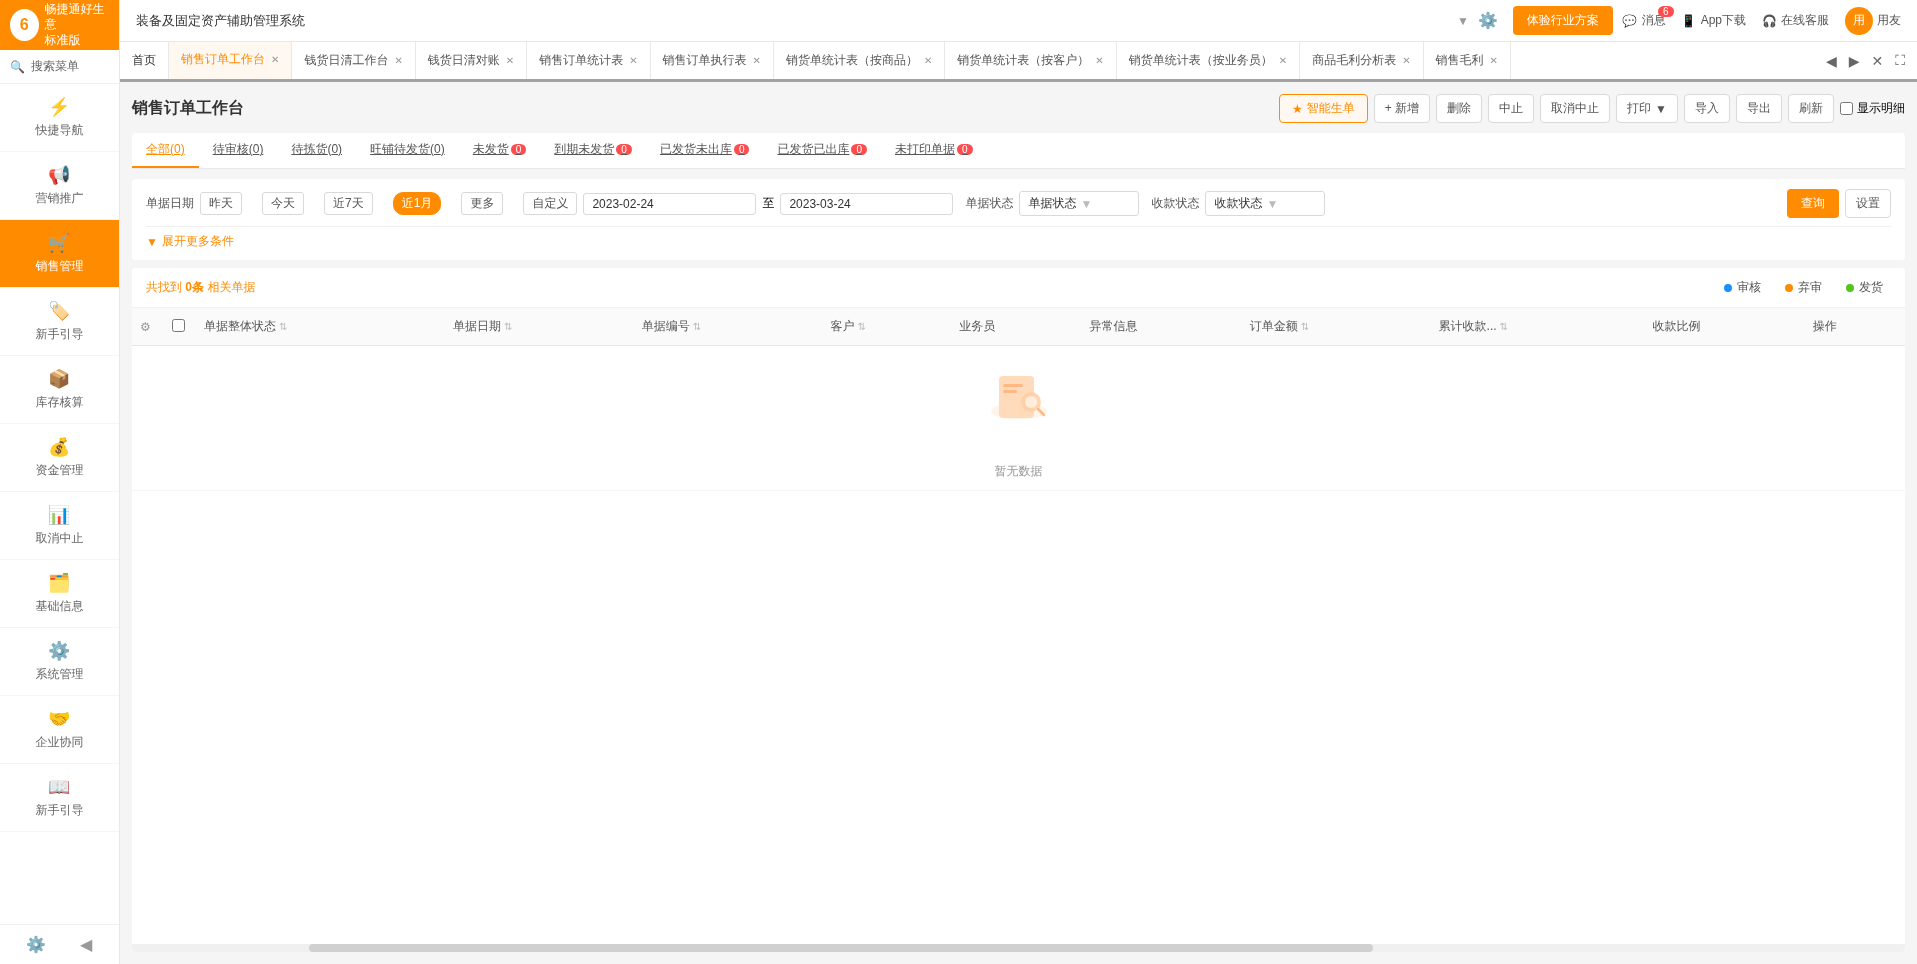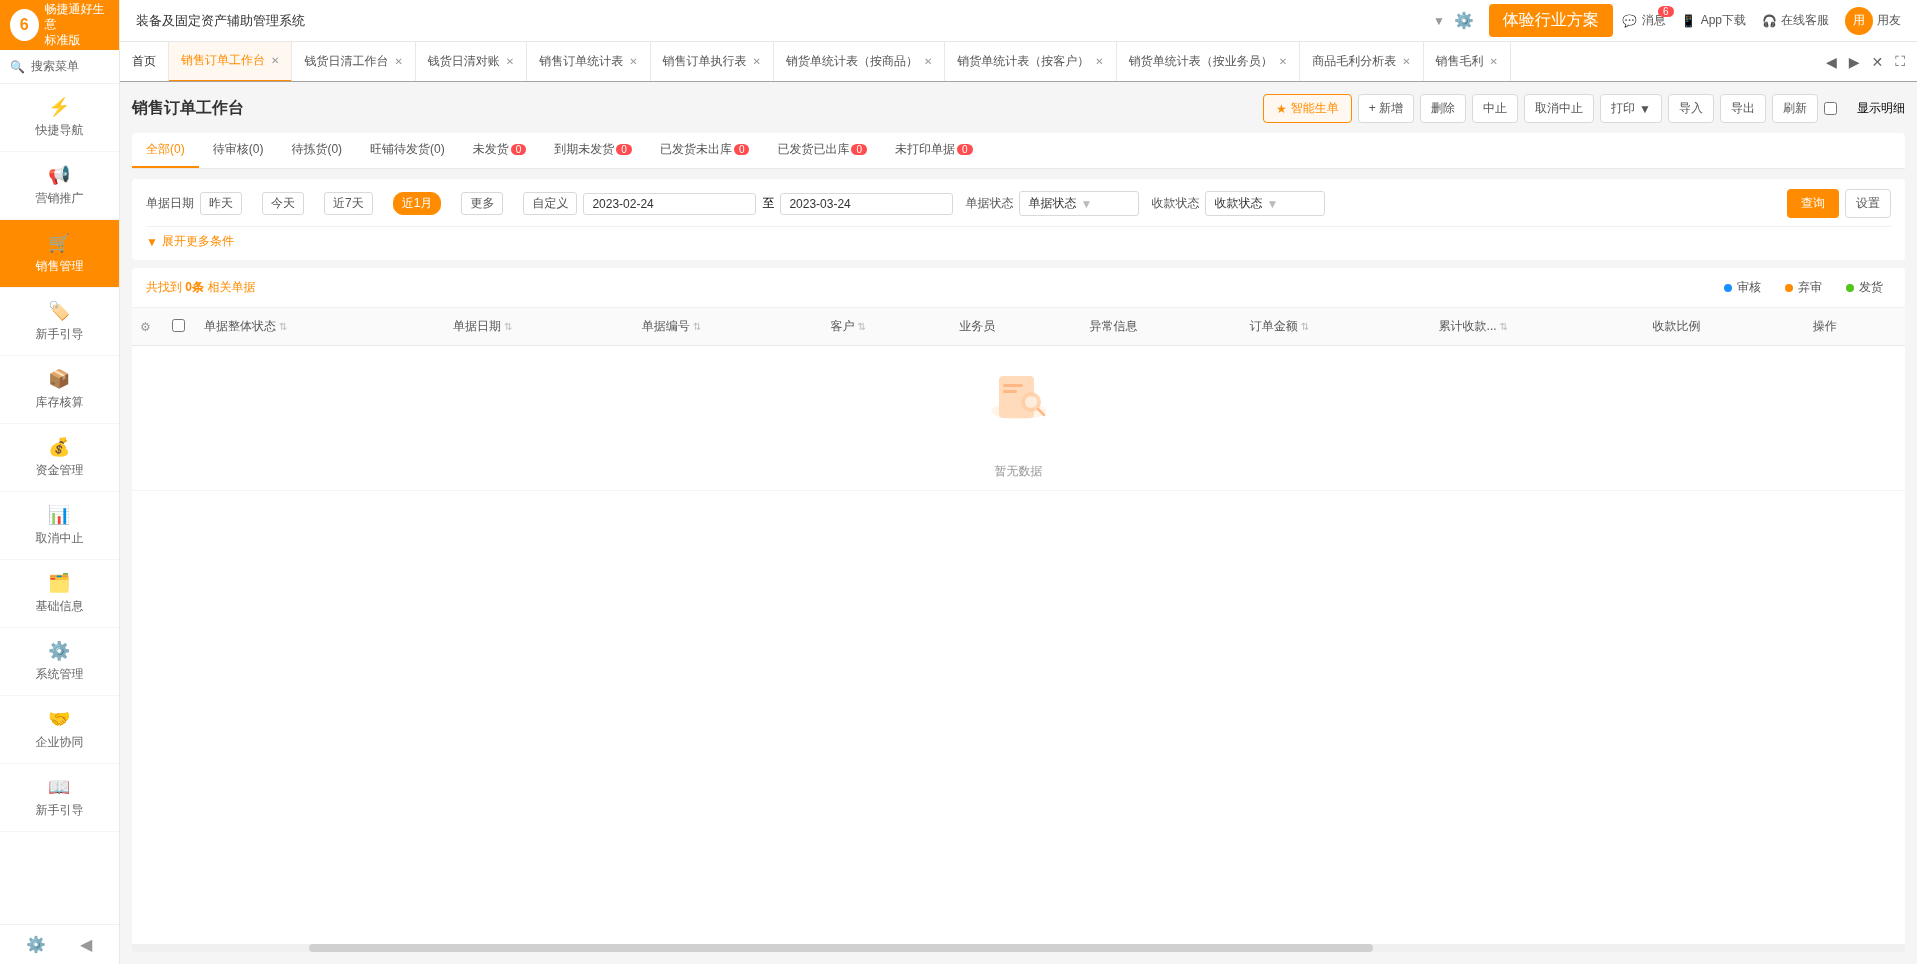--- a/index.html
+++ b/index.html
@@ -17,49 +17,49 @@
     .sidebar-footer { margin-top: auto; display: flex; align-items: center; justify-content: space-around; padding: 10px; border-top: 1px solid #f0f0f0; }
     .sidebar-footer span { color: #999; cursor: pointer; font-size: 16px; }
 
     
     .main { flex: 1; display: flex; flex-direction: column; overflow: hidden; }
 
     
     .topbar { height: 42px; background: #fff; display: flex; align-items: center; padding: 0 16px; border-bottom: 1px solid #e8e8e8; gap: 10px; flex-shrink: 0; }
     .topbar-title { font-size: 13px; color: #333; flex: 1; }
     .topbar-gear { color: #666; cursor: pointer; font-size: 16px; margin-right: 4px; }
-    .topbar-exp-btn { background: #ff8c00; color: #fff; border: none; padding: 6px 14px; border-radius: 4px; cursor: pointer; font-size: 16px; }
+    .topbar-exp-btn { background: #ff8c00; color: #fff; border: none; padding: 6px 14px; border-radius: 4px; cursor: pointer; font-size: 12px; }
     .topbar-right { display: flex; align-items: center; gap: 16px; margin-left: auto; }
     .topbar-right-item { display: flex; align-items: center; gap: 4px; color: #555; cursor: pointer; position: relative; }
     .badge { background: #ff4d4f; color: #fff; border-radius: 10px; padding: 0 4px; font-size: 10px; position: absolute; top: -6px; right: -8px; min-width: 16px; text-align: center; }
     .topbar-avatar { width: 28px; height: 28px; background: #ff8c00; border-radius: 50%; display: flex; align-items: center; justify-content: center; color: #fff; font-size: 12px; }
 
     
-    .tabbar { height: 40px; background: #fff; display: flex; align-items: center; border-bottom: 1px solid #a3a3a3; overflow: hidden; flex-shrink: 0; justify-content: center; }
+    .tabbar { height: 40px; background: #fff; display: flex; align-items: center; border-bottom: 3px solid #a3a3a3; overflow: hidden; flex-shrink: 0; justify-content: center; }
     .tab-item { height: 40px; display: flex; align-items: center; padding: 0 12px; cursor: pointer; white-space: nowrap; border-right: 1px solid #e8e8e8; color: #555; gap: 6px; flex-shrink: 0; font-size: 12px; }
     .tab-item:first-child { color: #333; font-weight: normal; }
     .tab-item.active { background: #fff8f0; color: #ff8c00; border-bottom: 2px solid #ff8c00; }
     .tab-close { font-size: 10px; color: #999; }
     .tab-controls { display: flex; align-items: center; margin-left: auto; gap: 4px; padding: 0 8px; }
     .tab-ctrl-btn { color: #666; cursor: pointer; padding: 2px 4px; font-size: 14px; }
 
     
     .content { flex: 1; display: flex; flex-direction: column; overflow: hidden; padding: 12px; background: #f5f5f5; }
 
     
     .workspace-header { display: flex; align-items: center; margin-bottom: 10px; }
     .workspace-title { font-size: 16px; font-weight: bold; color: #333; flex: 1; }
     .action-bar { display: flex; gap: 6px; align-items: center; }
     .btn-smart { background: #fff8f0; border: 1px solid #ff8c00; color: #ff8c00; padding: 5px 12px; border-radius: 4px; cursor: pointer; display: flex; align-items: center; gap: 4px; }
     .btn-action { background: #fff; border: 1px solid #d9d9d9; color: #555; padding: 5px 10px; border-radius: 4px; cursor: pointer; display: flex; align-items: center; gap: 4px; }
     .btn-primary-sm { background: #ff8c00; color: #fff; border: none; padding: 5px 14px; border-radius: 4px; cursor: pointer; }
 
     
     .filter-tabs { display: flex; gap: 0; border-bottom: 1px solid #e8e8e8; margin-bottom: 10px; background: #fff; border-radius: 4px 4px 0 0; }
-    .filter-tab { padding: 8px 14px; cursor: pointer; color: #555; border-bottom: 2px solid transparent; white-space: nowrap; }
+    .filter-tab { padding: 8px 14px; cursor: pointer; color: #555; border-bottom: 2px solid transparent; white-space: nowrap; text-decoration: underline; }
     .filter-tab.active { color: #ff8c00; border-bottom: 2px solid #ff8c00; font-weight: 500; }
     .filter-tab .badge-red { background: #ff4d4f; color: #fff; border-radius: 10px; padding: 0 5px; font-size: 10px; margin-left: 2px; }
 
     
     .search-panel { background: #fff; padding: 10px 14px; border-radius: 4px; margin-bottom: 8px; }
     .search-row { display: flex; align-items: center; gap: 12px; flex-wrap: wrap; }
     .search-field { display: flex; align-items: center; gap: 6px; }
     .search-label { color: #555; white-space: nowrap; }
     .date-range-btns { display: flex; gap: 20px; flex-wrap: wrap; }
     .date-btn { padding: 2px 8px; border: 1px solid #d9d9d9; border-radius: 3px; cursor: pointer; color: #555; background: #fff; }
@@ -268,21 +268,21 @@
         <button class="btn-action">删除</button>
         <button class="btn-action">中止</button>
         <button class="btn-action">取消中止</button>
         <button class="btn-action">
           <span>打印</span>
           <span>▼</span>
         </button>
         <button class="btn-action">导入</button>
         <button class="btn-action">导出</button>
         <button class="btn-action">刷新</button>
-        <label style="display:flex; align-items:center; gap:20px; cursor:pointer;">
+        <label style="display:flex; align-items:center; gap:4px; cursor:pointer;">
           <input type="checkbox" style="">
           <span>显示明细</span>
         </label>
       </div>
     </div>
 
     <div class="filter-tabs">
       <div class="filter-tab active">
         <span>全部</span>(<span>0</span>)
       </div>

